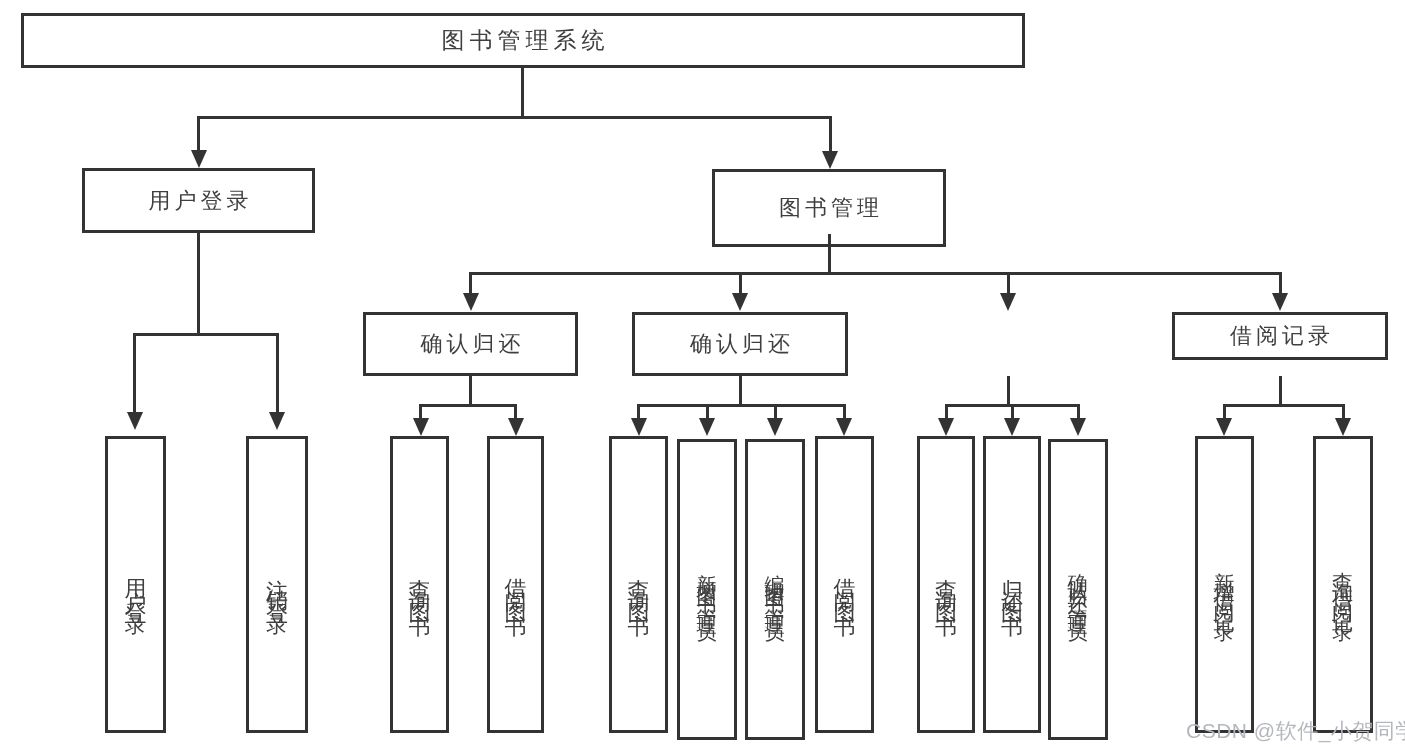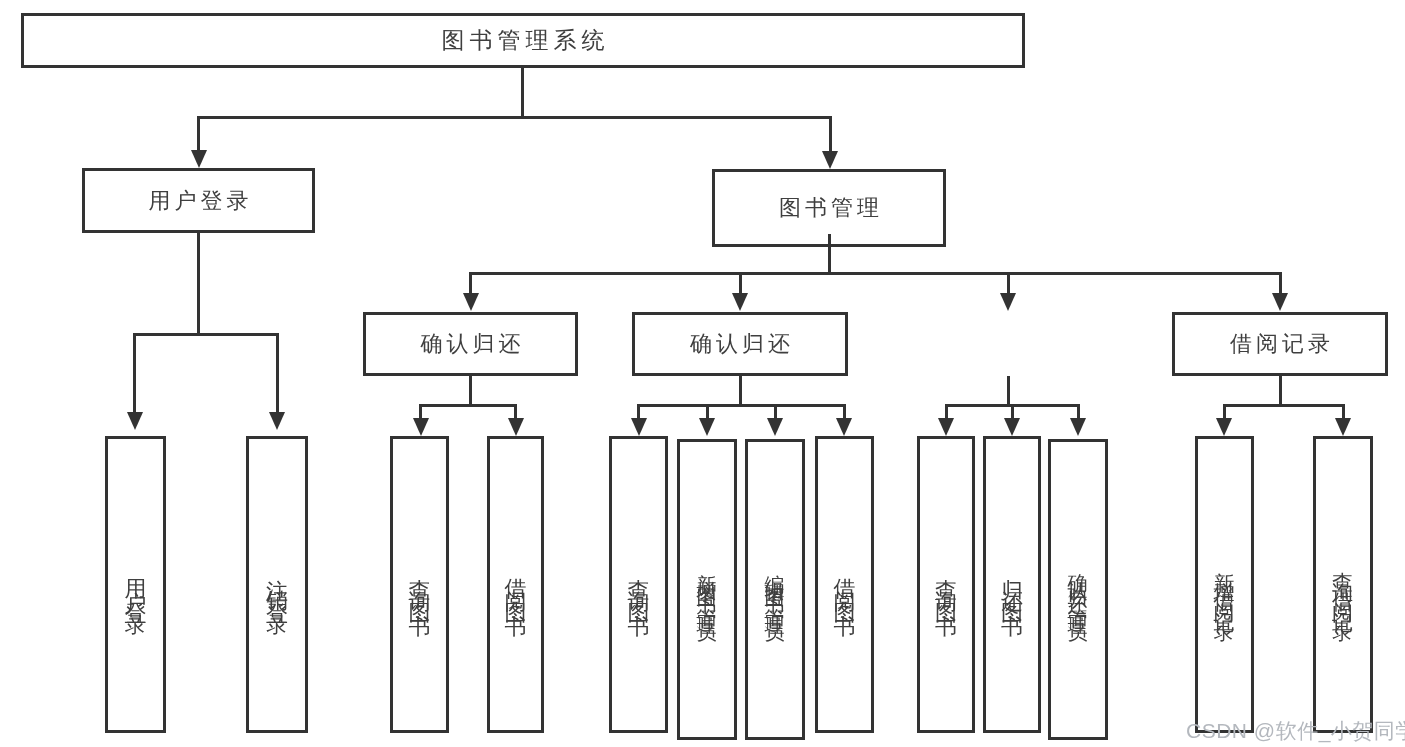--- a/index.html
+++ b/index.html
@@ -89,21 +89,21 @@
   <div class="box h" style="left:712px;top:169px;width:234px;height:78px">
     <span class="lbl">图书管理</span>
   </div>
 
   <div class="box h" style="left:363px;top:312px;width:215px;height:64px">
     <span class="lbl">确认归还</span>
   </div>
   <div class="box h" style="left:632px;top:312px;width:216px;height:64px">
     <span class="lbl">确认归还</span>
   </div>
-  <div class="box h" style="left:1172px;top:312px;width:216px;height:64px">
+  <div class="box h" style="left:1172px;top:312px;width:216px;height:48px">
     <span class="lbl">借阅记录</span>
   </div>
 
   <div class="box v" style="left:105px;top:436px;width:61px;height:297px">
     <span class="lbl">用户登录</span>
   </div>
   <div class="box v" style="left:246px;top:436px;width:62px;height:297px">
     <span class="lbl">注销登录</span>
   </div>
 

